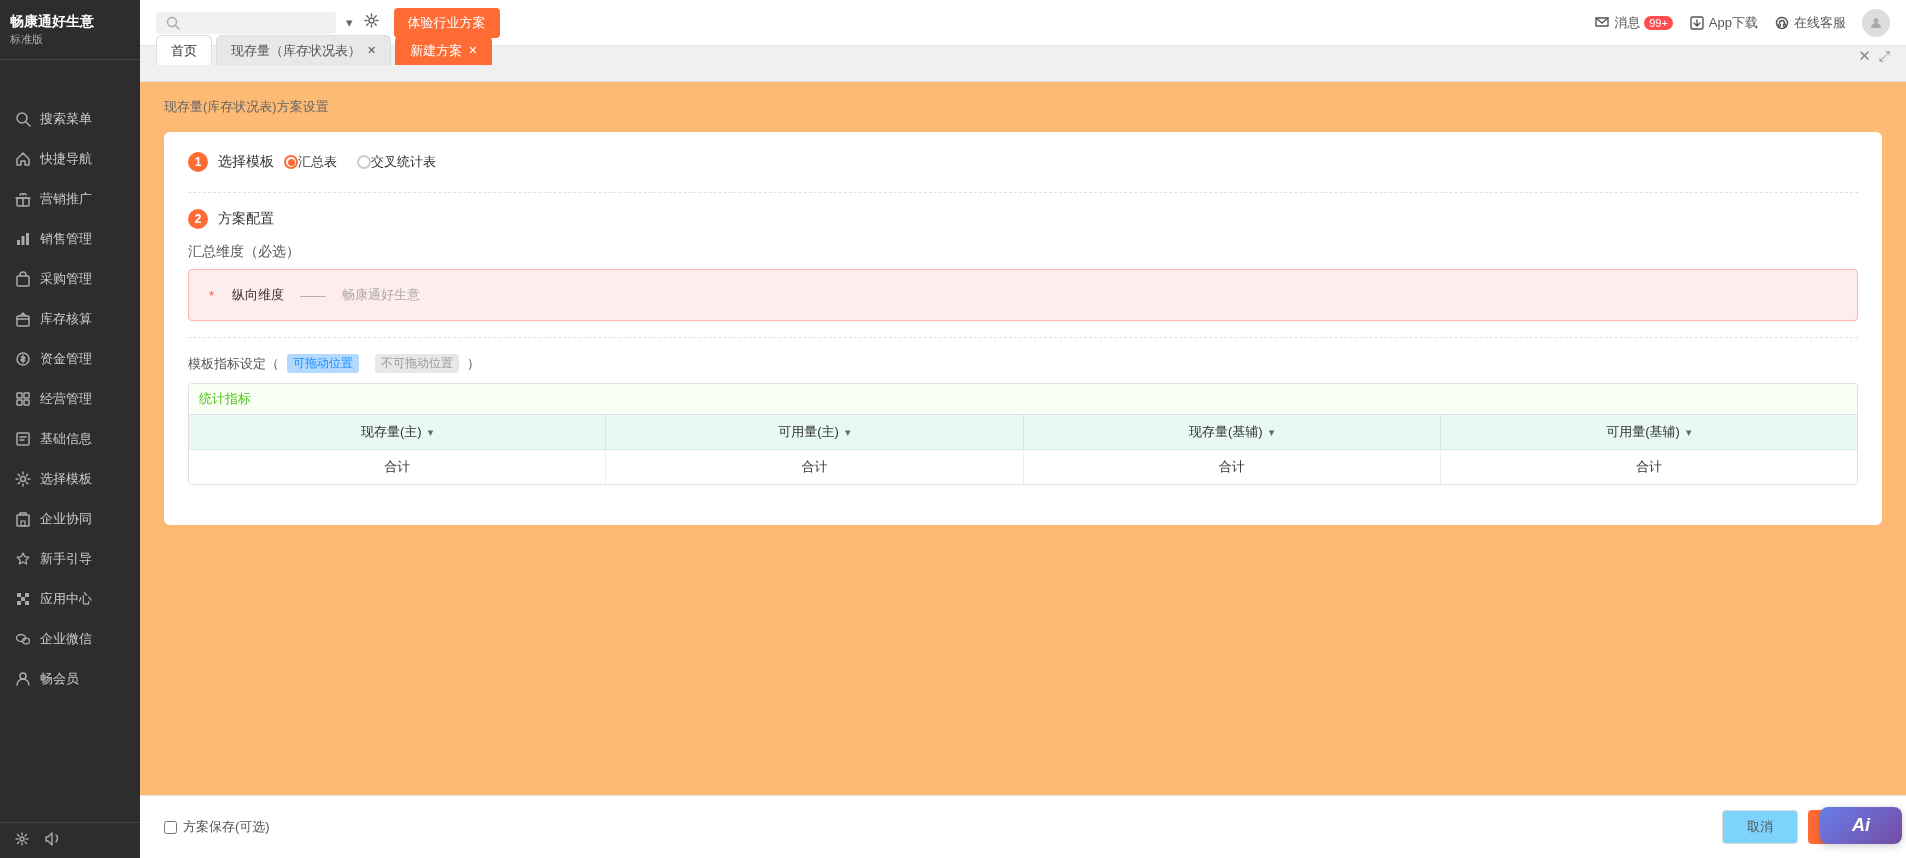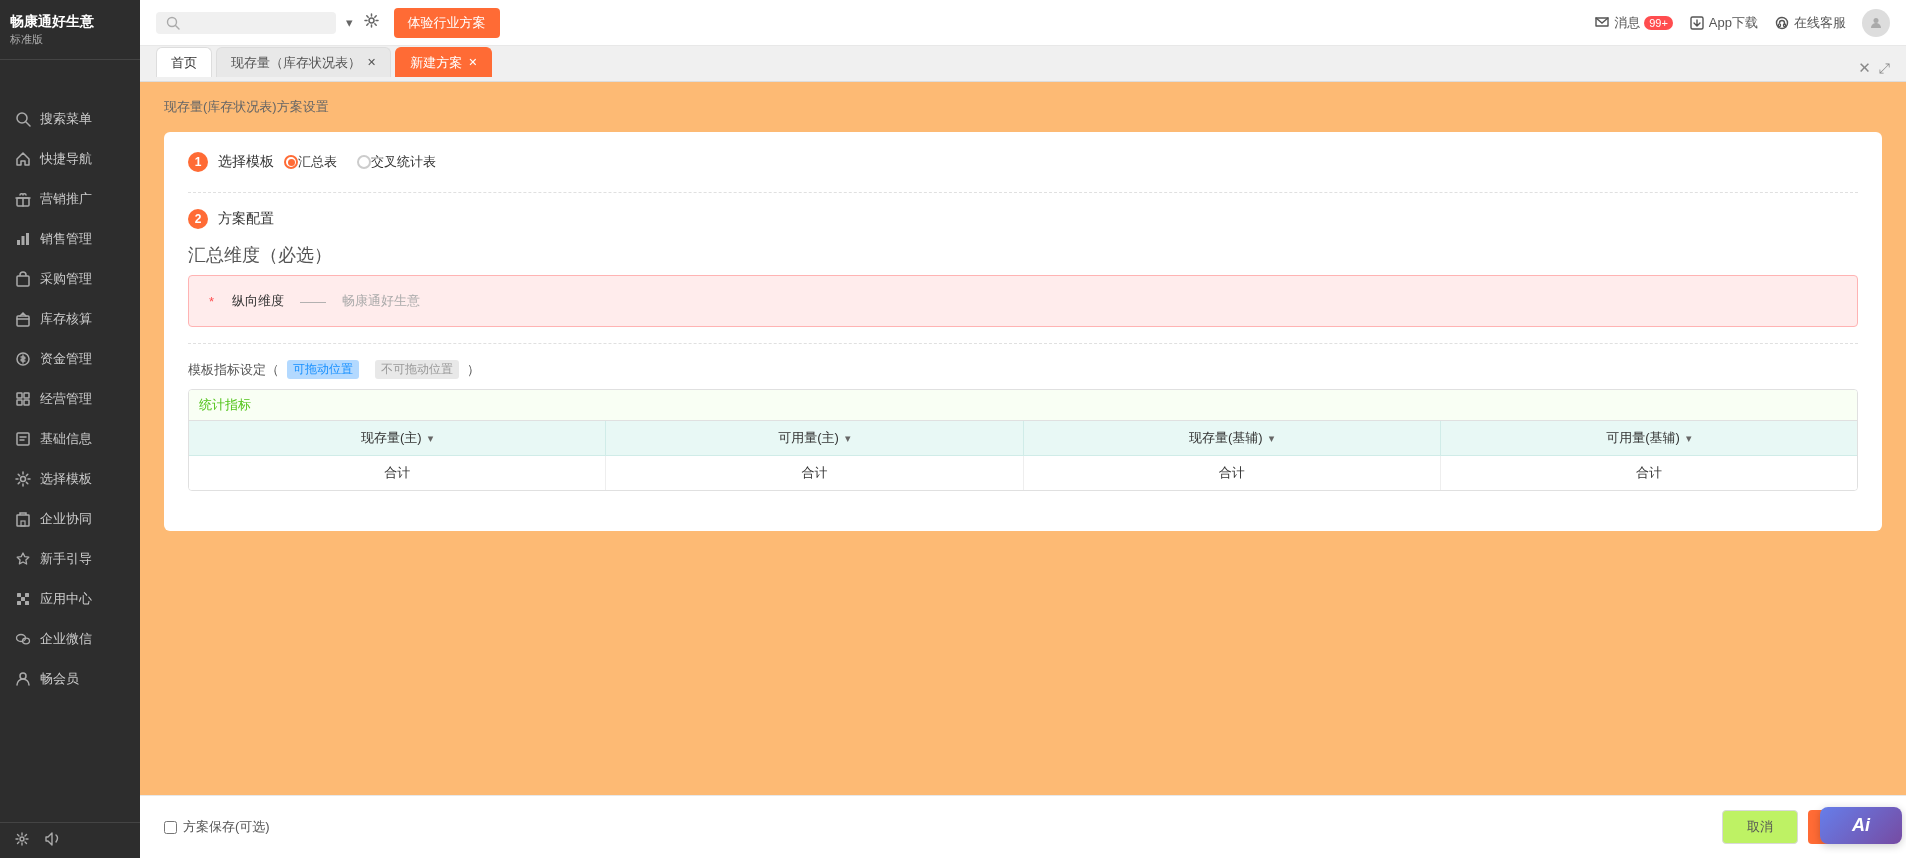--- a/index.html
+++ b/index.html
@@ -96,21 +96,21 @@
     .topbar-right .badge-item { display: flex; align-items: center; gap: 4px; cursor: pointer; }
     .badge { background: #ff4d4f; color: #fff; border-radius: 8px; padding: 1px 5px; font-size: 11px; }
     .user-avatar { width: 28px; height: 28px; border-radius: 50%; background: #ddd; display: flex; align-items: center; justify-content: center; font-size: 12px; color: #666; }
 
     
     .tabbar {
       background: #f0f0f0;
       height: 36px;
       display: flex;
       align-items: flex-end;
-      padding: 4px 16px;
+      padding: 16px 16px;
       gap: 0;
       flex-shrink: 0;
       border-bottom: 1px solid #ddd;
       position: relative;
     }
     .tab {
       display: flex;
       align-items: center;
       gap: 6px;
       padding: 6px 14px;
@@ -266,21 +266,21 @@
       padding: 14px 24px;
       display: flex;
       align-items: center;
       gap: 8px;
       background: #fff;
       flex-shrink: 0;
     }
     .save-checkbox { display: flex; align-items: center; gap: 6px; font-size: 13px; color: #555; }
     .footer-actions { margin-left: auto; display: flex; gap: 10px; }
     .btn-cancel {
-      background: #bef264;
+      background: #7dd3fc;
       border: 1px solid #d9d9d9;
       border-radius: 4px;
       padding: 7px 24px;
       font-size: 13px;
       cursor: pointer;
       color: #555;
     }
     .btn-query {
       background: #ff6b35;
       border: none;
@@ -582,21 +582,21 @@
       </div>
 
       <hr class="divider">
 
       <div class="step-section">
         <div class="step-header">
           <div class="step-badge">2</div>
           <span class="step-title">方案配置</span>
         </div>
 
-        <div style="font-size:18px;color:#555;margin-bottom:8px;">汇总维度（必选）</div>
+        <div style="font-size:14px;color:#555;margin-bottom:8px;">汇总维度（必选）</div>
         <div class="dimension-area">
           <div class="dimension-row">
             <span class="dimension-label required-label">*</span>
             <span style="color:#333;font-size:13px;">纵向维度</span>
             <span class="dimension-dash">——</span>
             <span class="dimension-placeholder" style="cursor:pointer;color:#aaa;">畅康通好生意</span>
           </div>
         </div>
 
         <hr class="divider">

